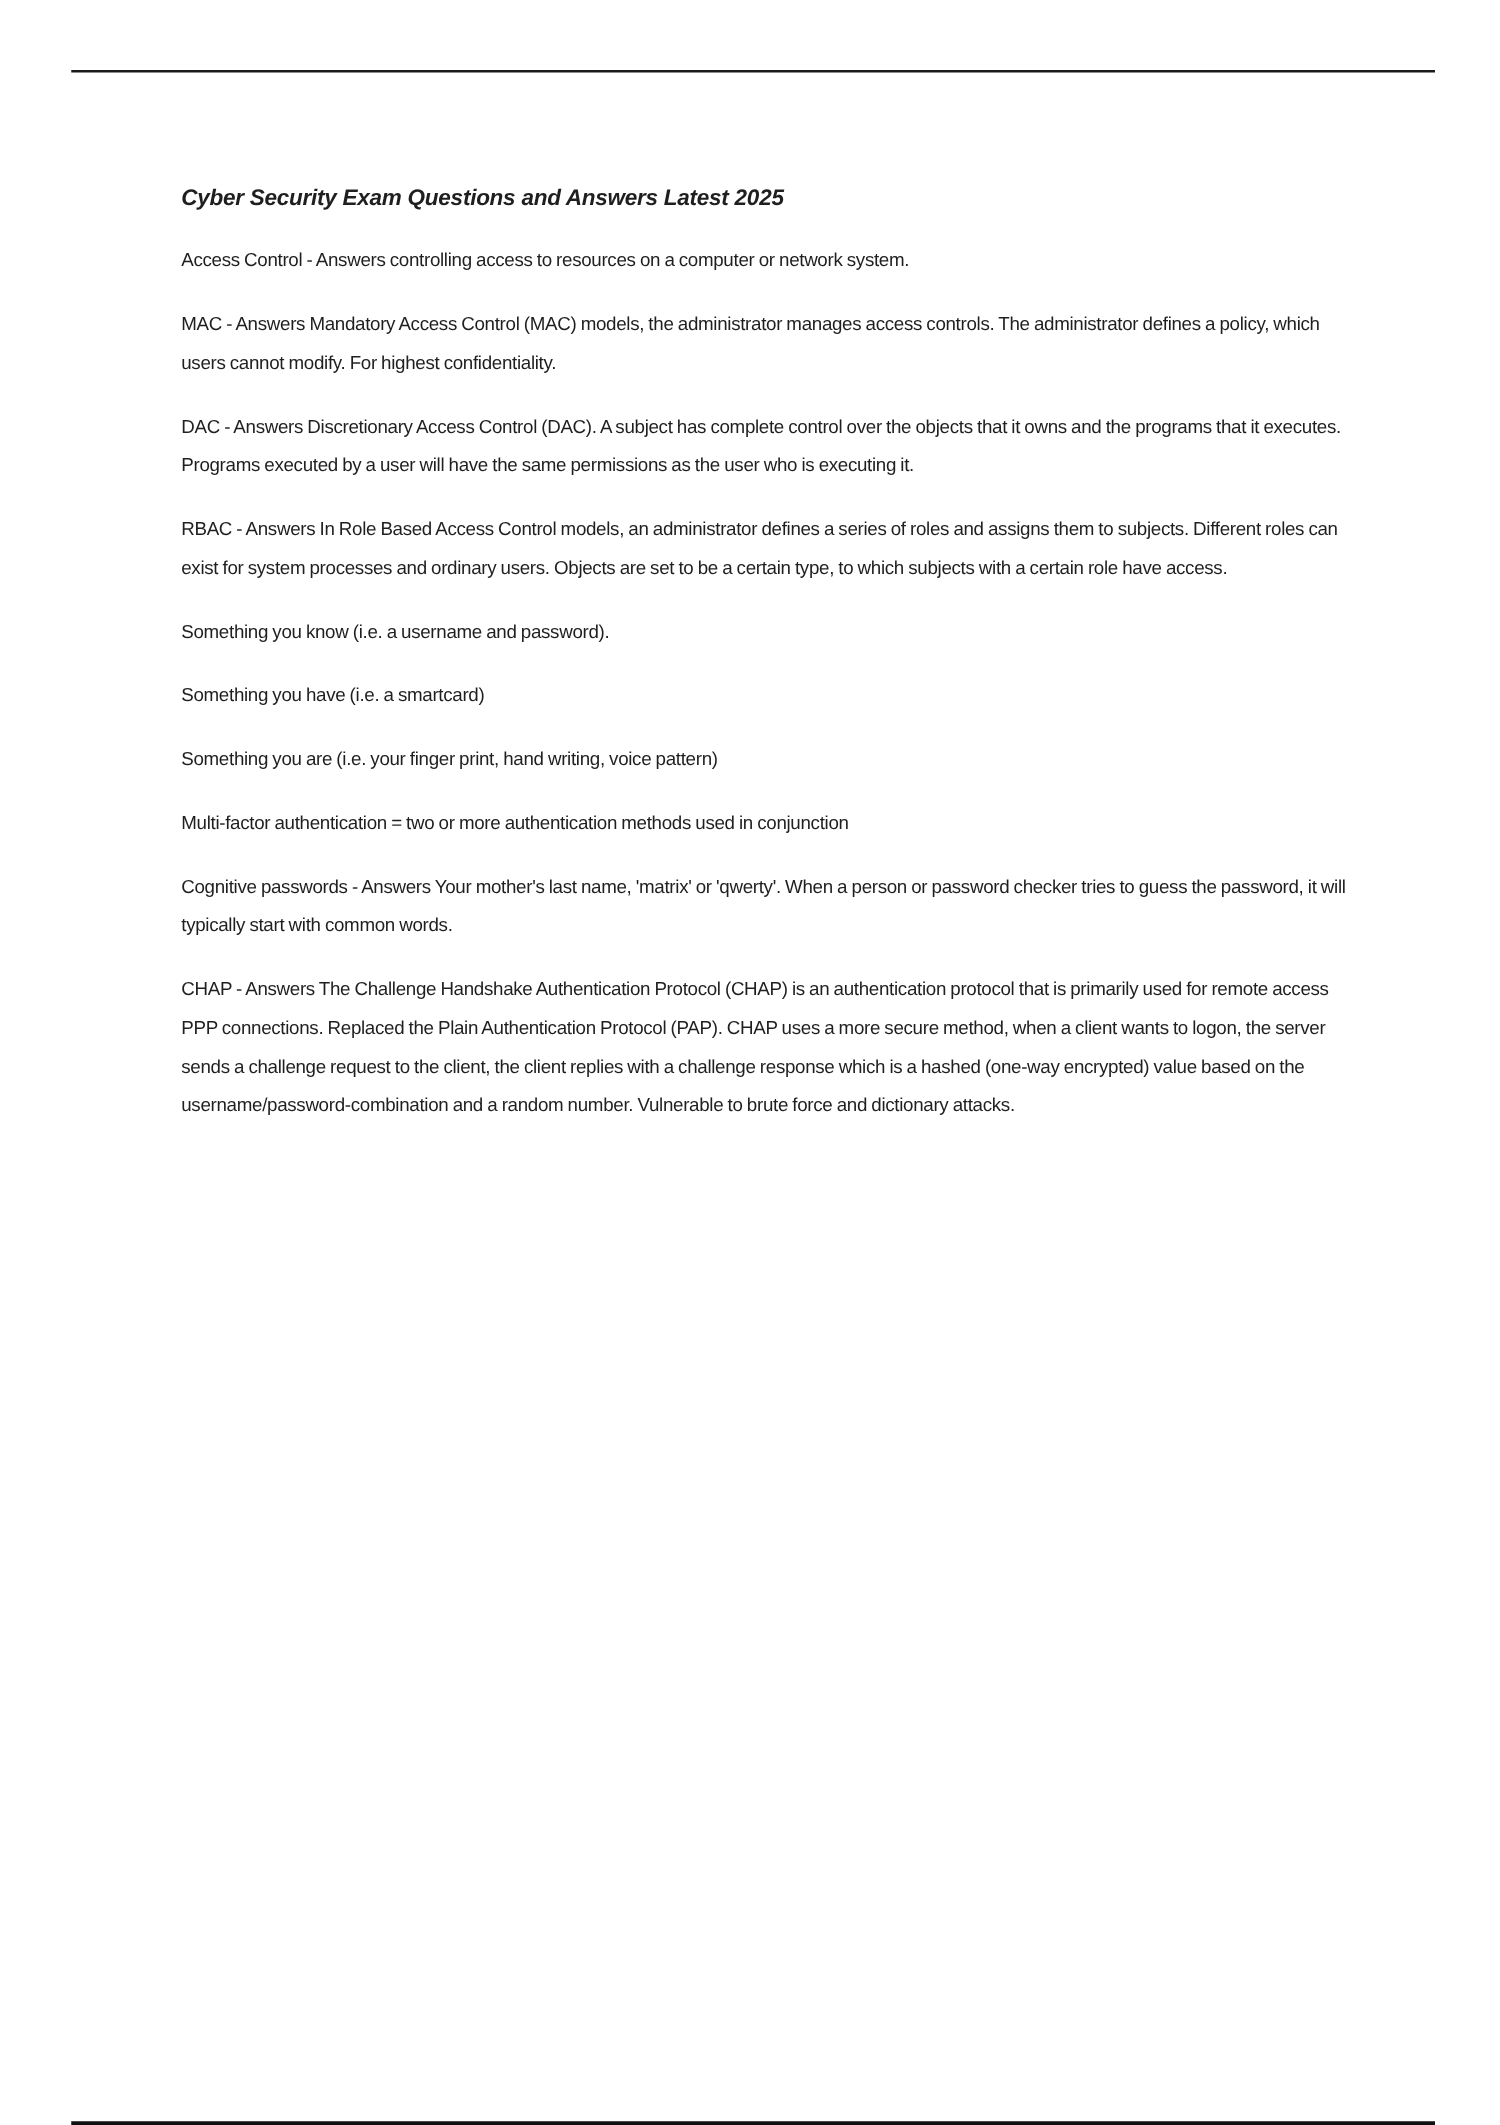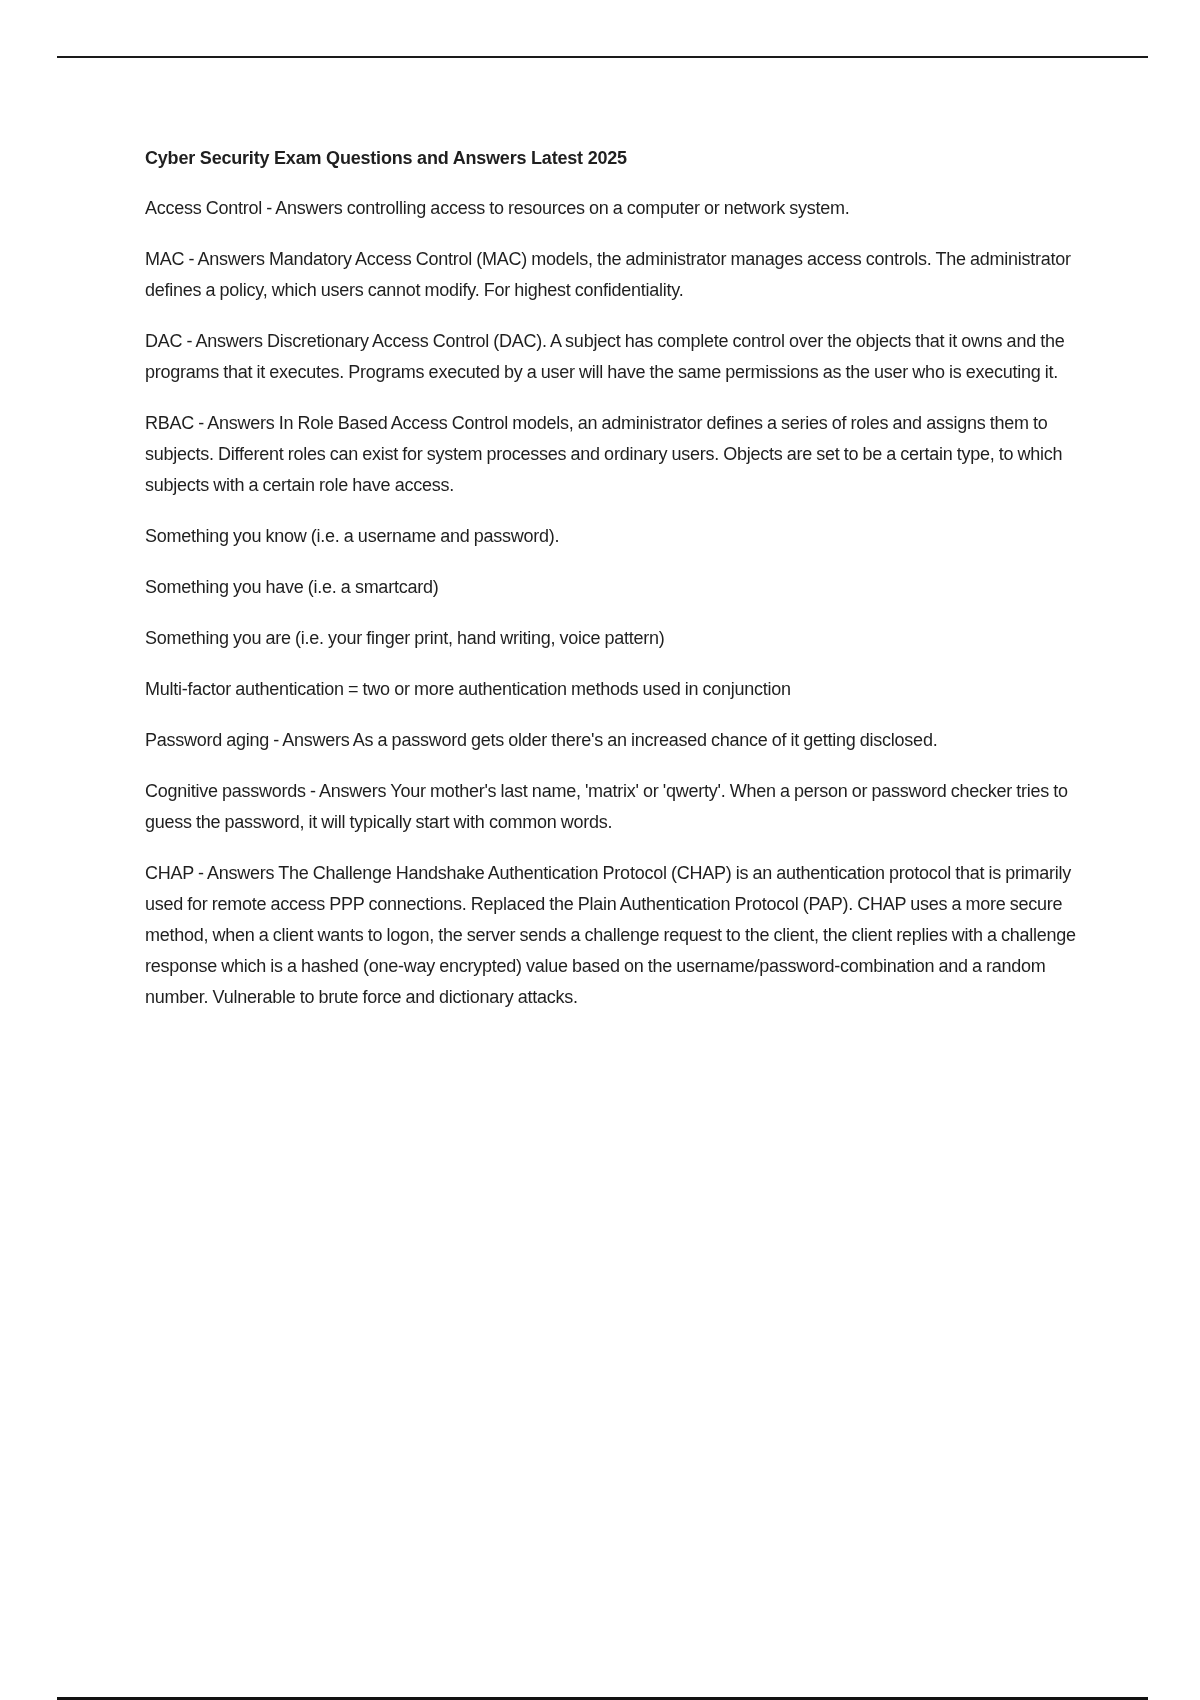--- a/index.html
+++ b/index.html
@@ -36,23 +36,24 @@
       left: 145px;
       top: 145px;
       width: 940px;
     }
     .doc-title {
       font-weight: bold;
       font-size: 18px;
       line-height: 26px;
       margin: 0 0 22px 0;
       letter-spacing: -0.2px;
+      font-style: italic;
     }
     .entry {
-      font-size: 18px;
+      font-size: 15px;
       line-height: 31px;
       margin: 0 0 20px 0;
       letter-spacing: -0.25px;
       word-spacing: -0.5px;
     }
   </style>
 </head>
 <body>
 
 <div class="rule-top"></div>
@@ -61,18 +62,17 @@
   <div class="doc-title">Cyber Security Exam Questions and Answers Latest 2025</div>
 
   <p class="entry">Access Control - Answers controlling access to resources on a computer or network system.</p>
   <p class="entry">MAC - Answers Mandatory Access Control (MAC) models, the administrator manages access controls. The administrator defines a policy, which users cannot modify. For highest confidentiality.</p>
   <p class="entry">DAC - Answers Discretionary Access Control (DAC). A subject has complete control over the objects that it owns and the programs that it executes. Programs executed by a user will have the same permissions as the user who is executing it.</p>
   <p class="entry">RBAC - Answers In Role Based Access Control models, an administrator defines a series of roles and assigns them to subjects. Different roles can exist for system processes and ordinary users. Objects are set to be a certain type, to which subjects with a certain role have access.</p>
   <p class="entry">Something you know (i.e. a username and password).</p>
   <p class="entry">Something you have (i.e. a smartcard)</p>
   <p class="entry">Something you are (i.e. your finger print, hand writing, voice pattern)</p>
   <p class="entry">Multi-factor authentication = two or more authentication methods used in conjunction</p>
-  <p class="entry">Password aging - Answers As a password gets older there's an increased chance of it getting disclosed.</p>
   <p class="entry">Cognitive passwords - Answers Your mother's last name, 'matrix' or 'qwerty'. When a person or password checker tries to guess the password, it will typically start with common words.</p>
   <p class="entry">CHAP - Answers The Challenge Handshake Authentication Protocol (CHAP) is an authentication protocol that is primarily used for remote access PPP connections. Replaced the Plain Authentication Protocol (PAP). CHAP uses a more secure method, when a client wants to logon, the server sends a challenge request to the client, the client replies with a challenge response which is a hashed (one-way encrypted) value based on the username/password-combination and a random number. Vulnerable to brute force and dictionary attacks.</p>
 </div>
 
 <div class="rule-bottom"></div>
 
 </body></html>

